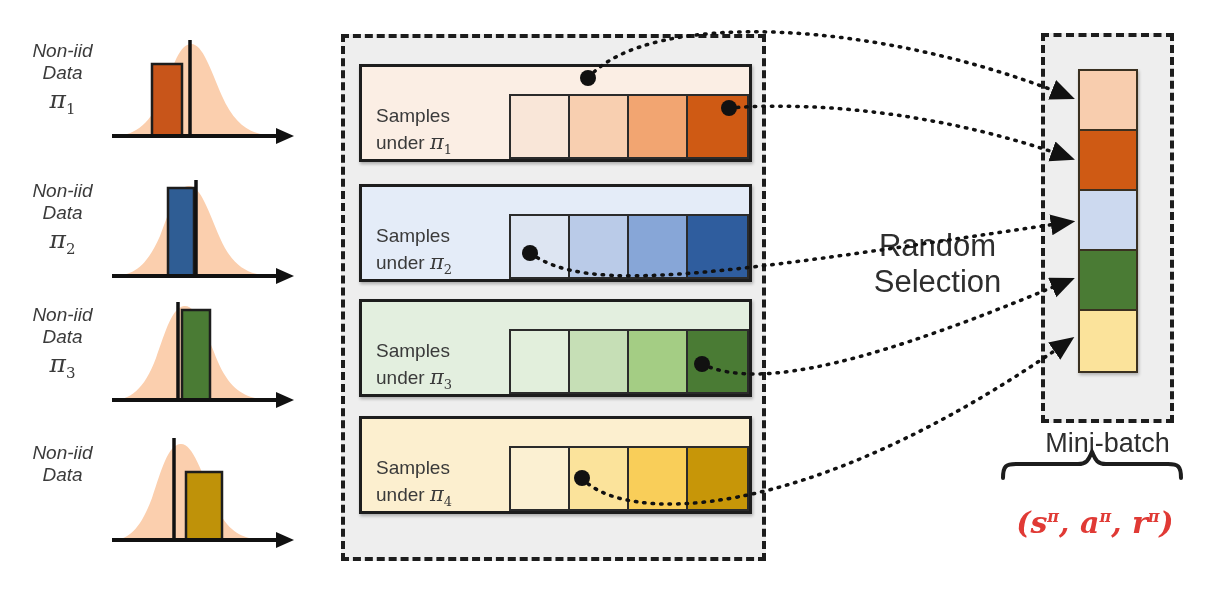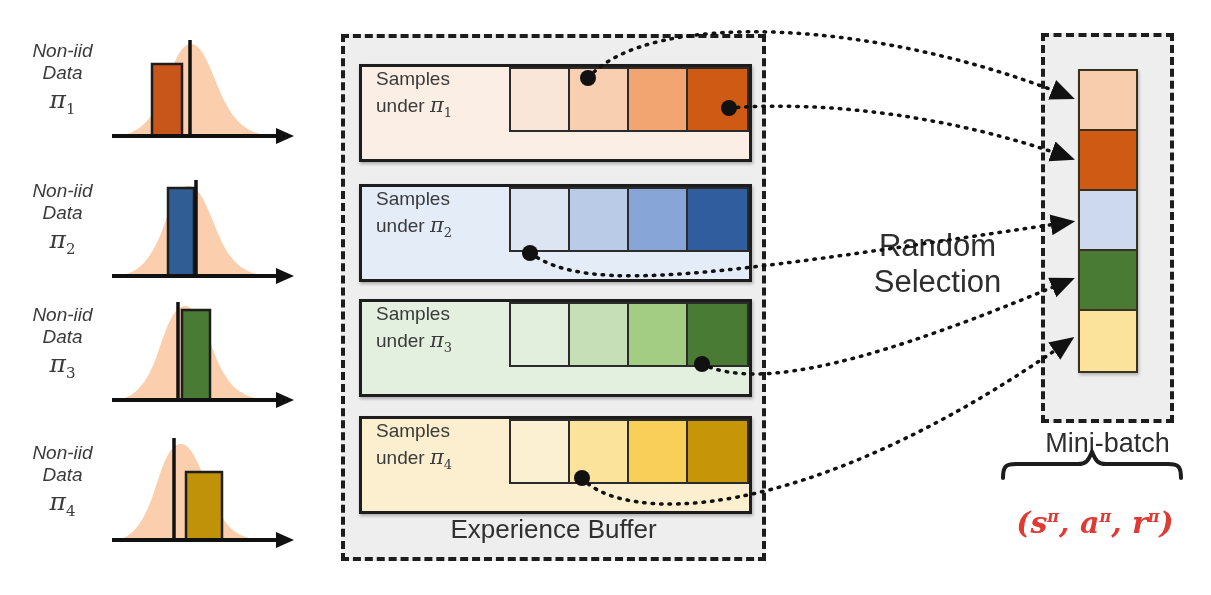--- a/index.html
+++ b/index.html
@@ -31,21 +31,21 @@
   
   #experience-buffer {
     position: absolute; left: 341px; top: 34px;
     width: 425px; height: 527px;
     border: 4px dashed #1d1d1d;
     background: #eeeeee;
   }
   .buffer-row {
     position: absolute; left: 14px; width: 393px; height: 98px;
     border: 3px solid #1d1d1d;
-    display: flex; align-items: flex-start;
+    display: flex; align-items: flex-end;
     box-shadow: 1px 2px 3px rgba(0,0,0,.28);
   }
   .row-label {
     width: 150px; padding-left: 14px;
     color: #3a3a3a; font-size: 19px; line-height: 1.3;
   }
   .row-label .pi {
     font-family: "DejaVu Serif", serif; font-style: italic; font-size: 21px;
   }
   .row-label .pi sub { font-size: 13px; font-style: normal; }
@@ -157,21 +157,20 @@
         <line x1="2" y1="118" x2="168" y2="118" stroke="#111" stroke-width="4"></line>
         <polygon points="166,110 184,118 166,126" fill="#111"></polygon>
       </svg>
     </div>
   </div>
 
   <div class="dist-panel" id="dist-panel-4" style="left:0px;  top:420px;">
     <div class="dist-label">
       <span class="ln">Non-iid</span>
       <span class="ln">Data</span>
-      <span class="pi">π<sub>4</sub></span>
     </div>
     <div class="dist-plot">
       <svg width="190" height="140" viewBox="0 0 190 140">
         <path d="M2 120 C 18 120, 30 110, 42 78 C 52 48, 58 26, 70 24 C 82 22, 92 52, 104 82 C 118 114, 134 120, 158 120 Z" fill="#fbcfae"></path>
         <rect x="76" y="52" width="36" height="68" fill="#bf9209" stroke="#1d1d1d" stroke-width="2.5"></rect>
         <line x1="64" y1="18" x2="64" y2="120" stroke="#111" stroke-width="3.5"></line>
         <line x1="2" y1="120" x2="168" y2="120" stroke="#111" stroke-width="4"></line>
         <polygon points="166,112 184,120 166,128" fill="#111"></polygon>
       </svg>
     </div>
@@ -228,21 +227,20 @@
         <span class="pi">π<sub>4</sub></span>
       </div>
       <div class="cells">
         <div class="cell" style="background:#fbf0d2"></div>
         <div class="cell" style="background:#fbe39b"></div>
         <div class="cell" style="background:#f9ce59"></div>
         <div class="cell" style="background:#c79608"></div>
       </div>
     </div>
 
-    <div id="buffer-caption">Experience Buffer</div>
   </div>
 
   <div id="mini-batch-box">
     <div id="mini-batch-stack">
       <div class="mb-cell" style="background:#f8cdae"></div>
       <div class="mb-cell" style="background:#cf5a14"></div>
       <div class="mb-cell" style="background:#ccd9ef"></div>
       <div class="mb-cell" style="background:#4a7b34"></div>
       <div class="mb-cell" style="background:#fbe39b"></div>
     </div>

